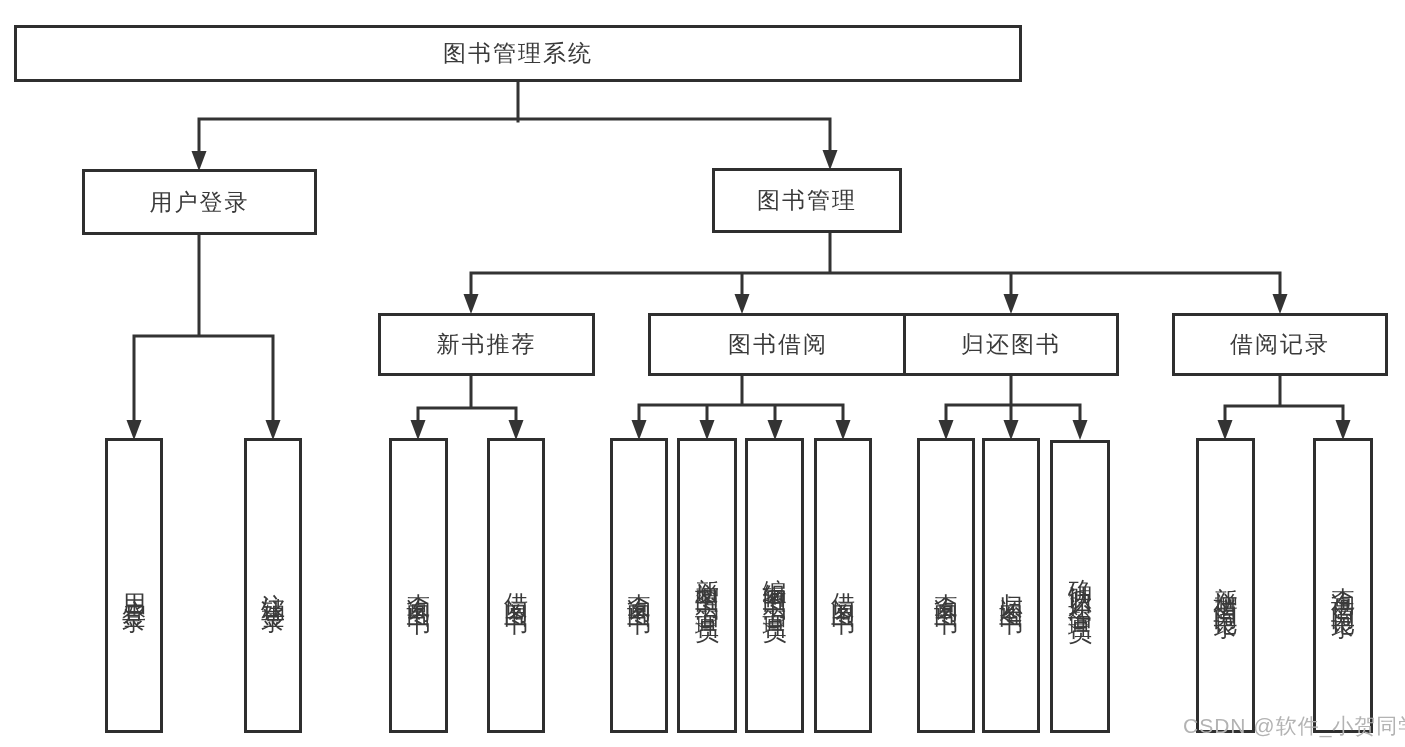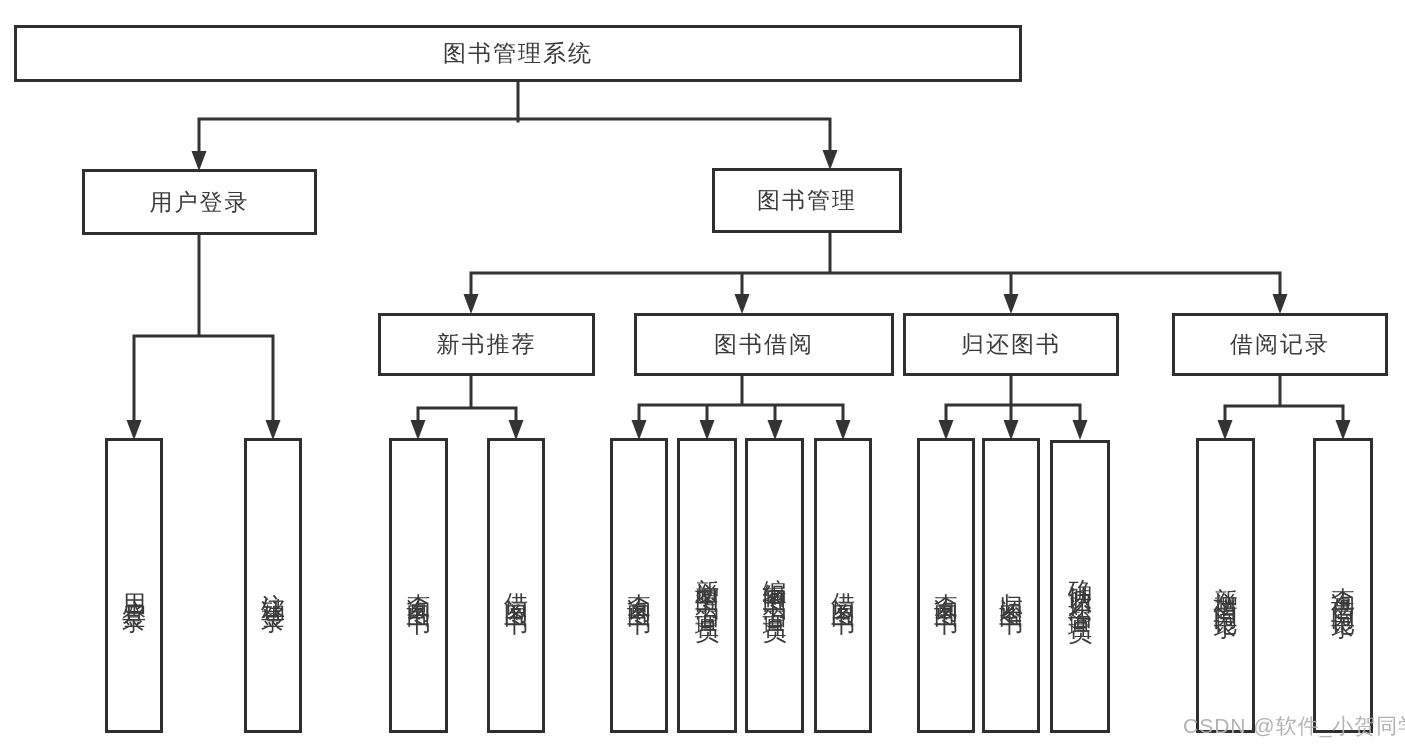--- a/index.html
+++ b/index.html
@@ -71,21 +71,21 @@
   <div class="node h" style="left:82px;top:169px;width:235px;height:66px;">
     <span class="lbl">用户登录</span>
   </div>
   <div class="node h" style="left:712px;top:168px;width:190px;height:65px;">
     <span class="lbl">图书管理</span>
   </div>
 
   <div class="node h" style="left:363px;top:313px;width:217px;height:63px;margin-left:15px;">
     <span class="lbl">新书推荐</span>
   </div>
-  <div class="node h" style="left:634px;top:313px;width:260px;height:63px;">
+  <div class="node h" style="left:648px;top:313px;width:260px;height:63px;">
     <span class="lbl">图书借阅</span>
   </div>
   <div class="node h" style="left:903px;top:313px;width:216px;height:63px;">
     <span class="lbl">归还图书</span>
   </div>
   <div class="node h" style="left:1172px;top:313px;width:216px;height:63px;text-align:right;">
     <span class="lbl">借阅记录</span>
   </div>
 
   <div class="node v" style="left:105px;top:438px;width:58px;height:295px;">

